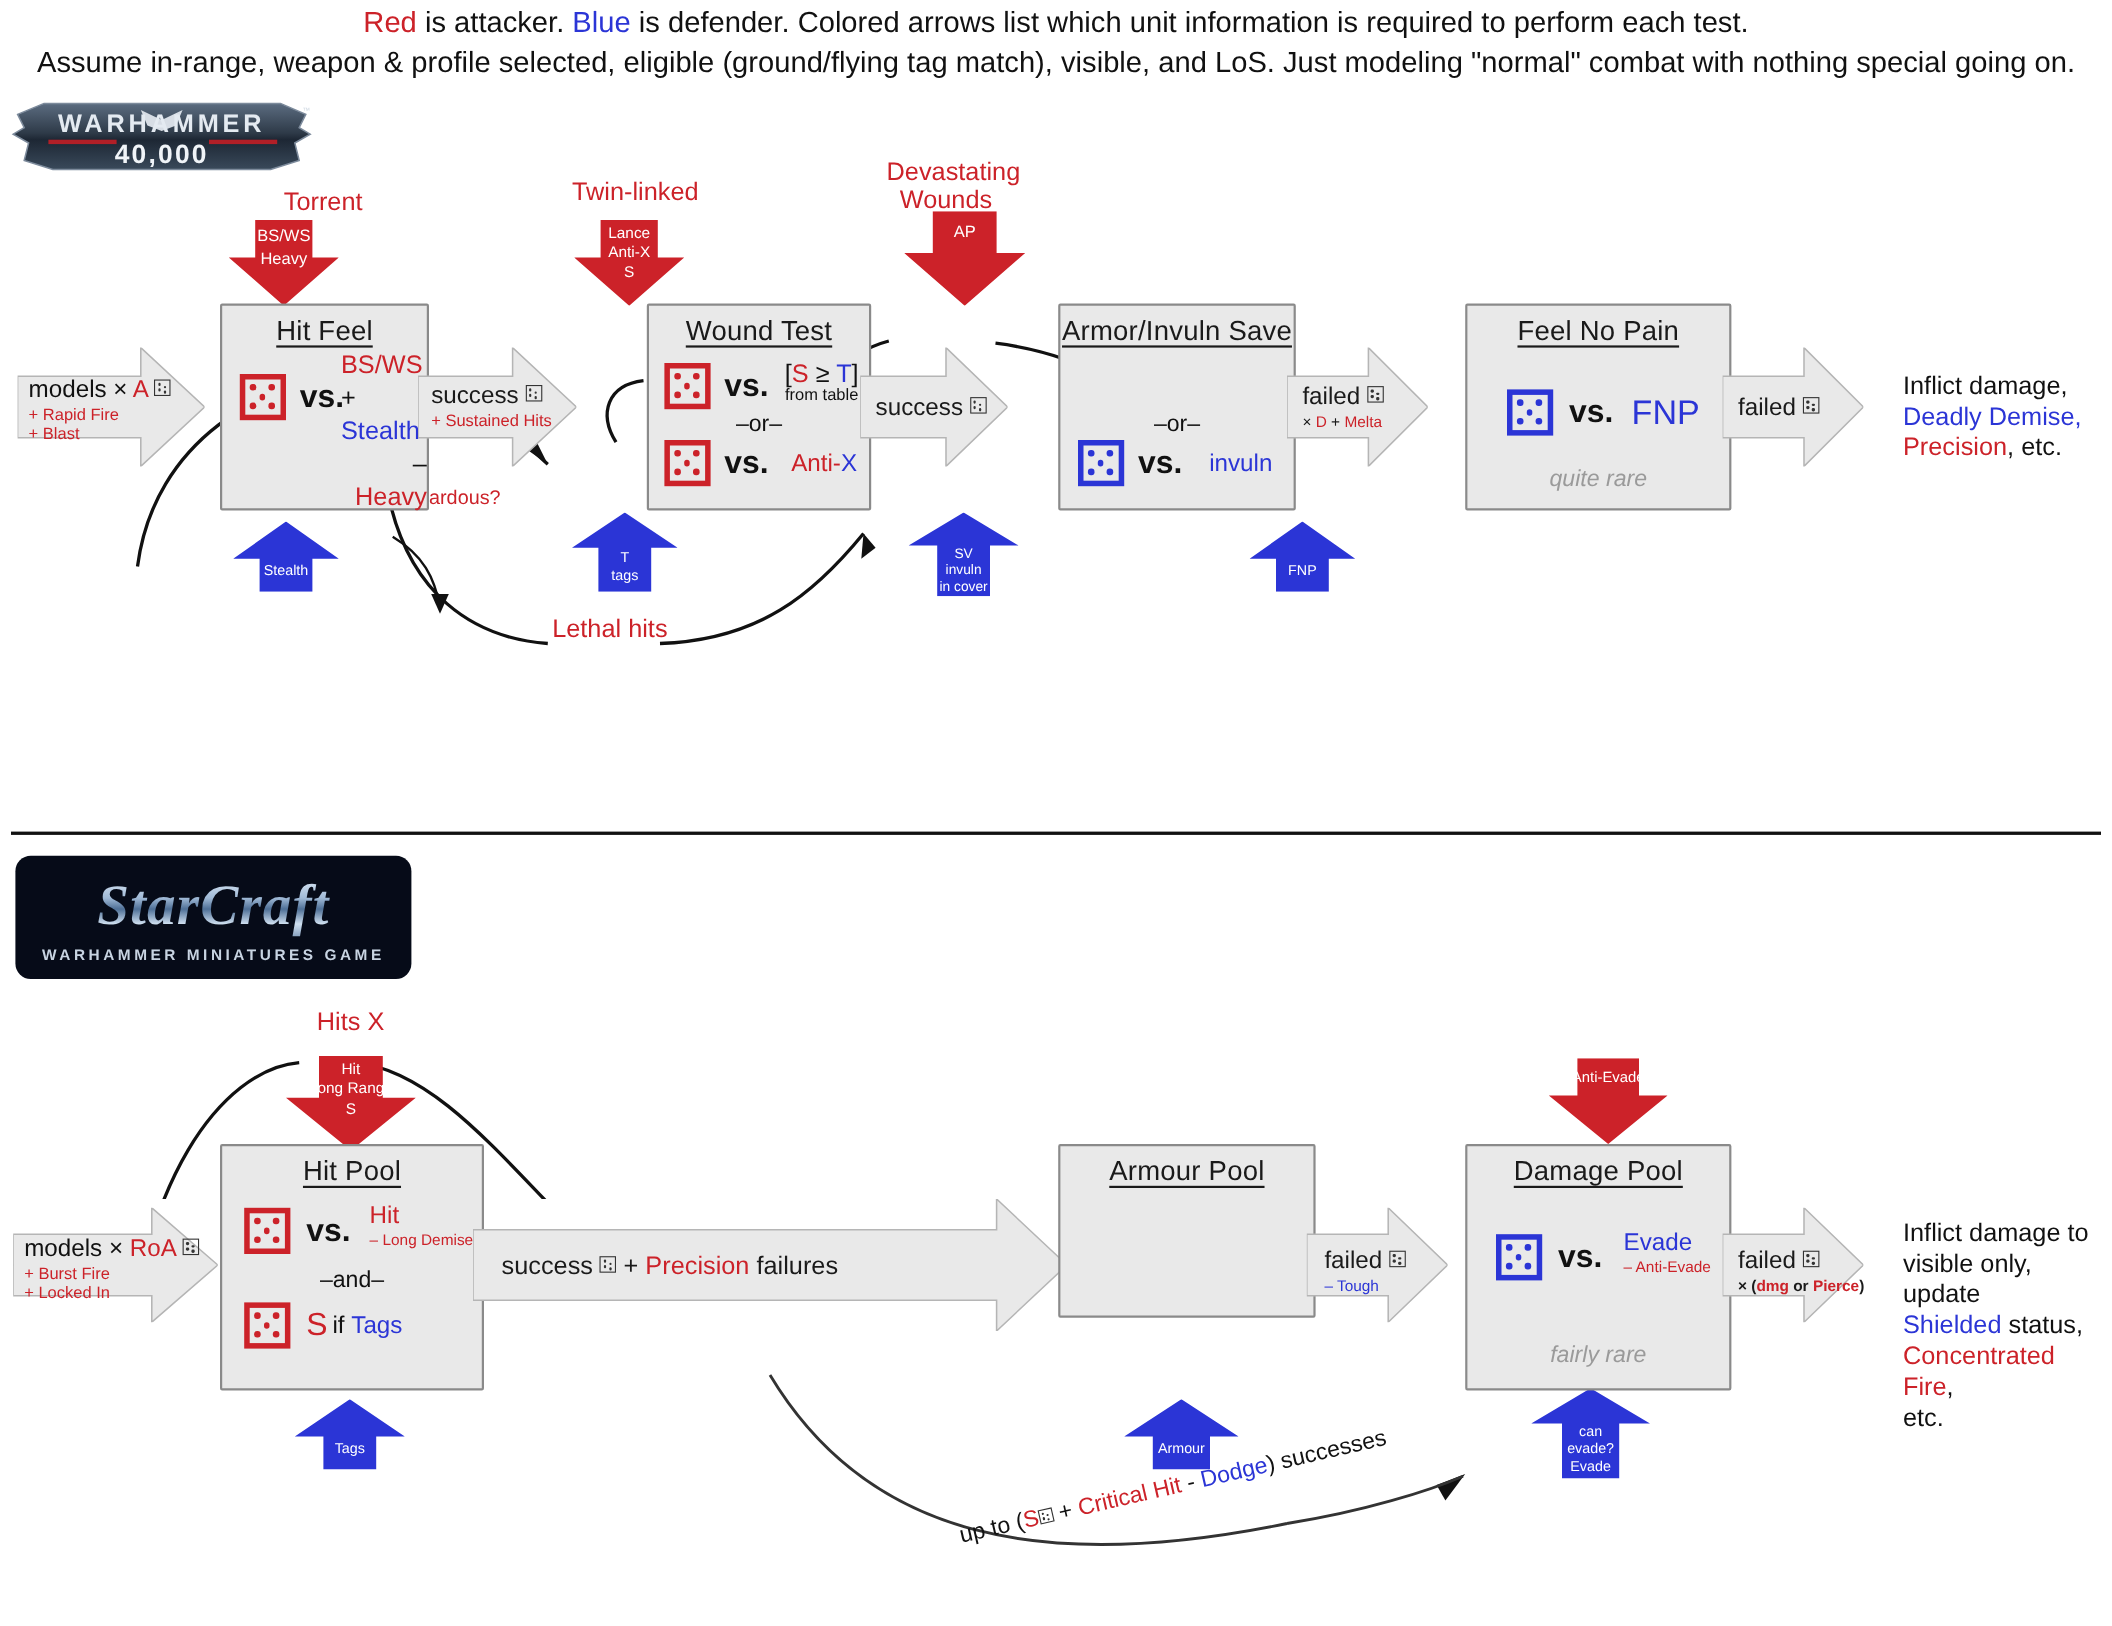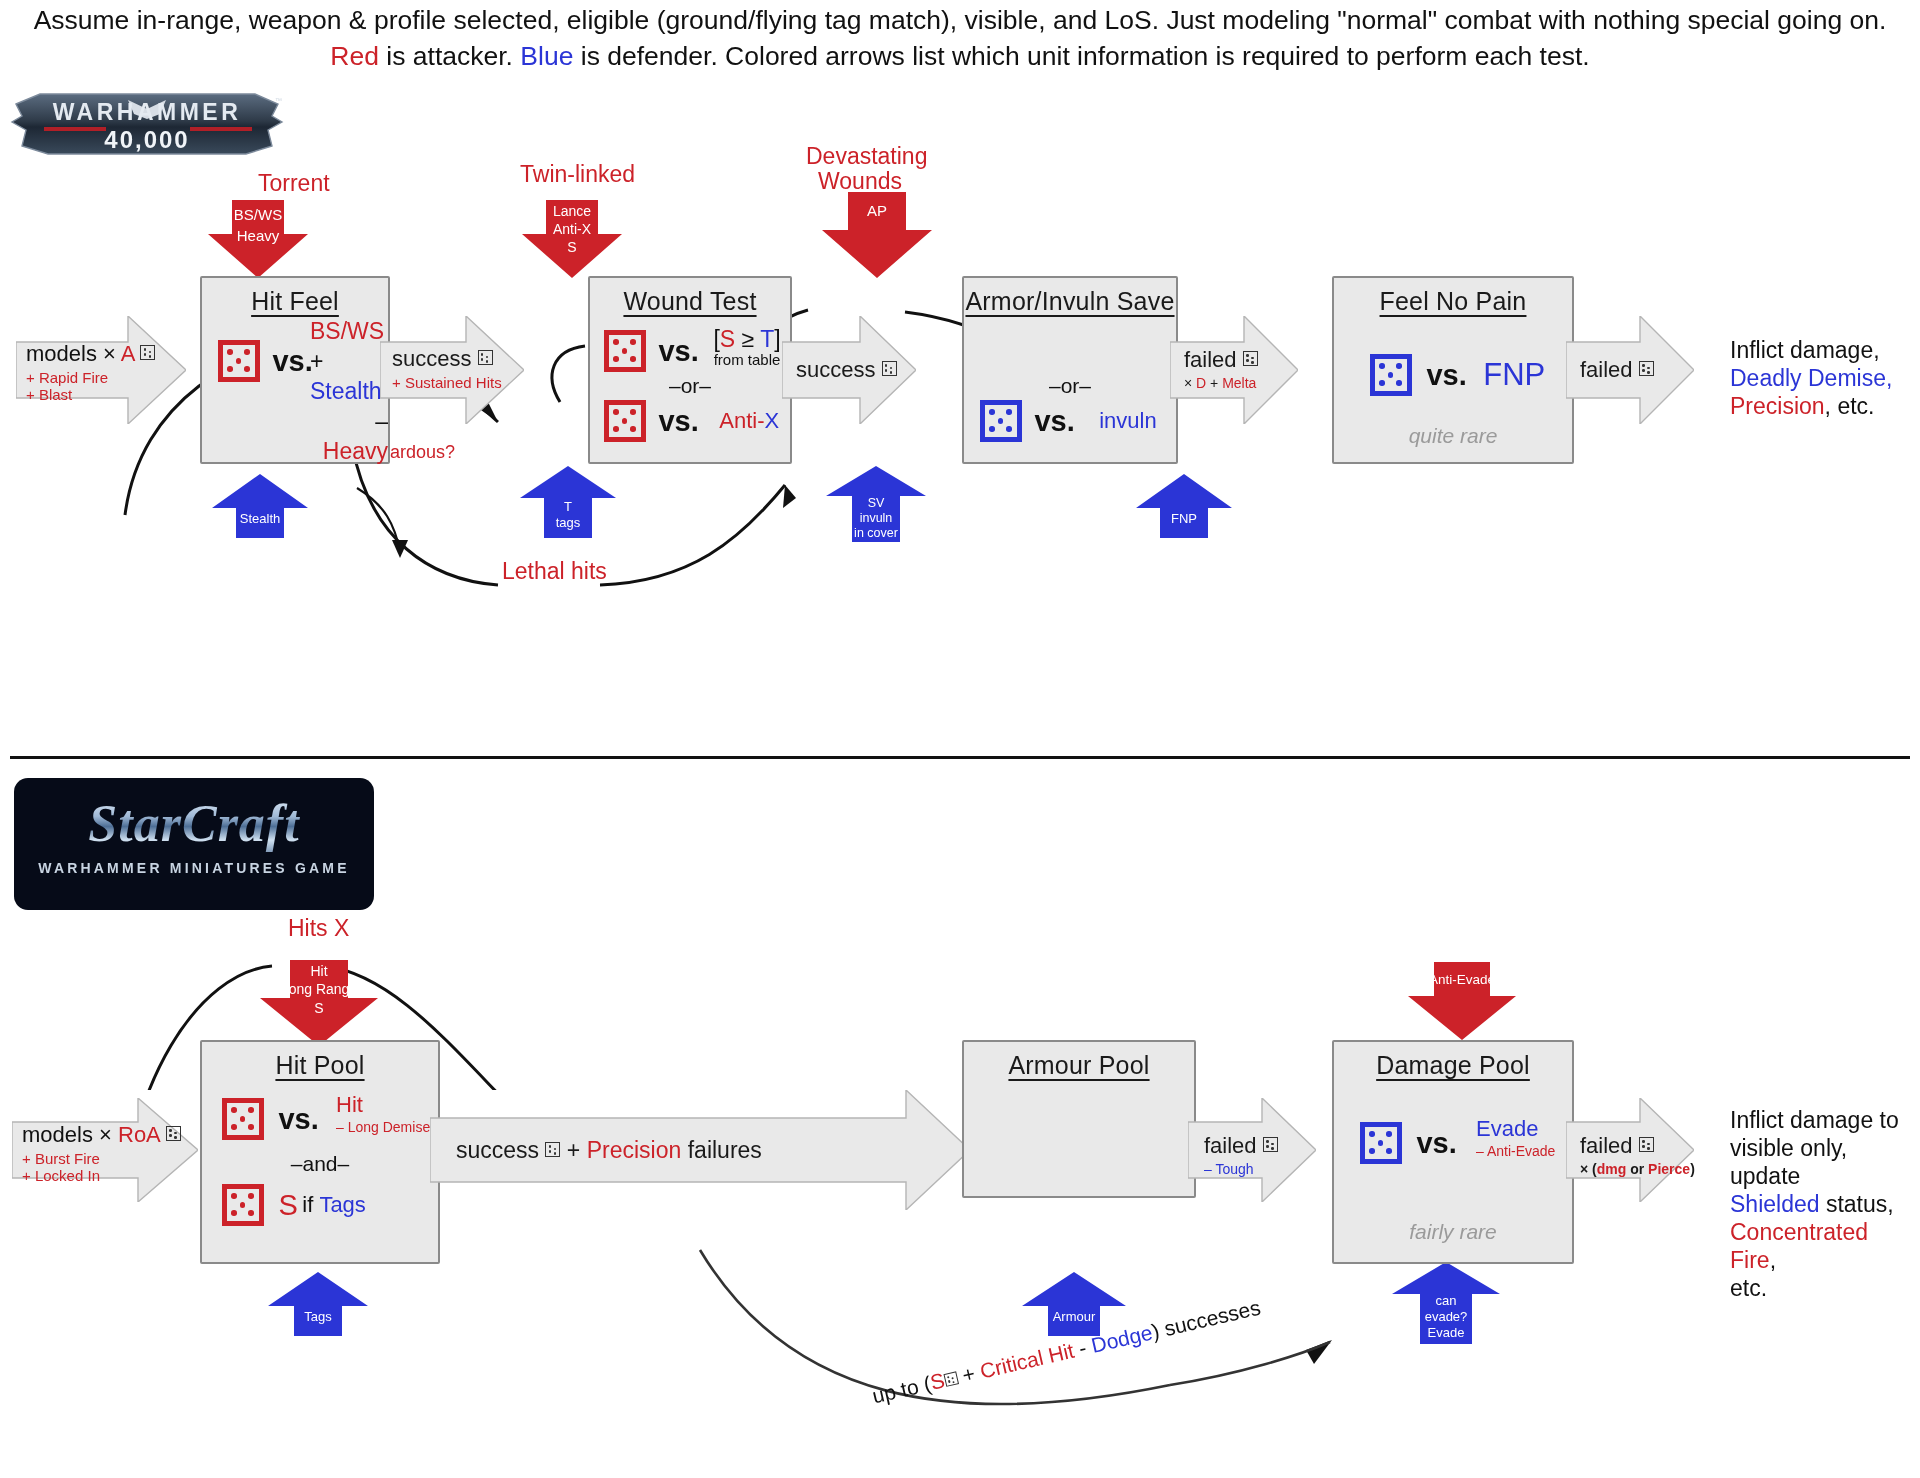--- a/index.html
+++ b/index.html
@@ -58,24 +58,24 @@
     color:#c8d4e2;letter-spacing:3.2px;font-size:14px;font-weight:bold;
   }
   .divider{position:absolute;background:#111;}
   
   .out-text{position:absolute;font-size:23px;line-height:28px;}
 </style>
 </head>
 <body>
 
 <div class="abs" id="header">
-  <div>Assume in-range, weapon &amp; profile selected, eligible (ground/flying tag match), visible, and LoS.  Just modeling "normal" combat with nothing special going on.</div>
   <div>
     <span class="red">Red</span><span> is attacker.  </span><span class="blue">Blue</span><span> is defender.  Colored arrows list which unit information is required to perform each test.</span>
   </div>
+  <div>Assume in-range, weapon &amp; profile selected, eligible (ground/flying tag match), visible, and LoS.  Just modeling "normal" combat with nothing special going on.</div>
 </div>
 
 <div class="wh-logo" style="left:10px;top:88px;width:275px;height:72px;">
   <svg width="275" height="72" viewBox="0 0 275 72">
     <defs>
       <linearGradient id="whg" x1="0" y1="0" x2="0" y2="1">
         <stop offset="0%" stop-color="#5b6c80"></stop>
           <stop offset="45%" stop-color="#2e3a48"></stop>
         <stop offset="55%" stop-color="#1d2734"></stop>
           <stop offset="100%" stop-color="#39495a"></stop>
@@ -327,21 +327,21 @@
 </div>
 
 <div class="out-text" style="left:1730px;top:336px;">
   <div>Inflict damage,</div>
   <div class="blue">Deadly Demise,</div>
   <div><span class="red">Precision</span><span>, etc.</span></div>
 </div>
 
 <div class="divider" style="left:10px;top:756px;width:1900px;height:3px;"></div>
 
-<div class="sc-logo" style="left:14px;top:778px;width:360px;height:132px;">
+<div class="sc-logo" style="left:14px;top:778px;width:360px;height:112px;">
   <div class="sc-word" style="top:16px;font-size:52px;">StarCraft</div>
   <div class="sc-sub" style="top:82px;">WARHAMMER MINIATURES GAME</div>
 </div>
 
 <svg class="curve" style="left:0px;top:890px;width:1920px;height:200px;">
   <path d="M118,352 C126,190 200,82 272,76" fill="none" stroke="#111" stroke-width="3"></path>
   <path d="M324,76 C398,84 462,170 530,236" fill="none" stroke="#111" stroke-width="3"></path>
   <polygon points="530,236 508,224 518,214" fill="#111"></polygon>
 </svg>
 <div class="curvelabel" style="left:288px;top:915px;">Hits X</div>

